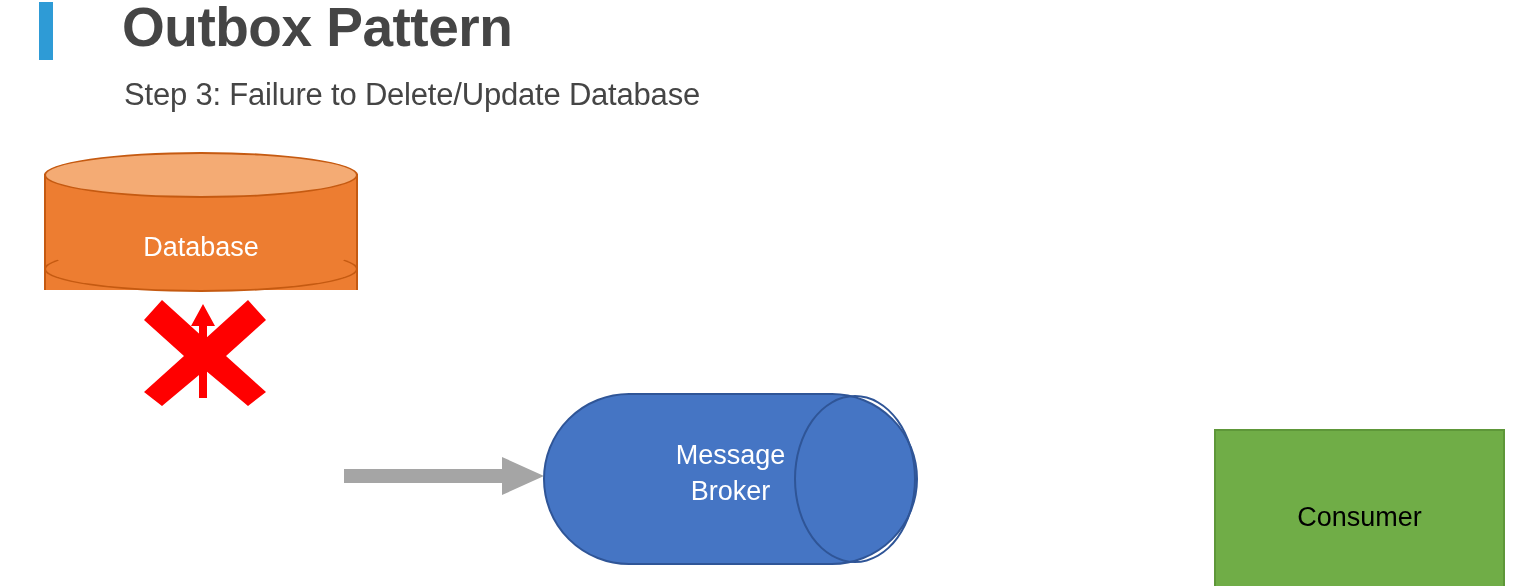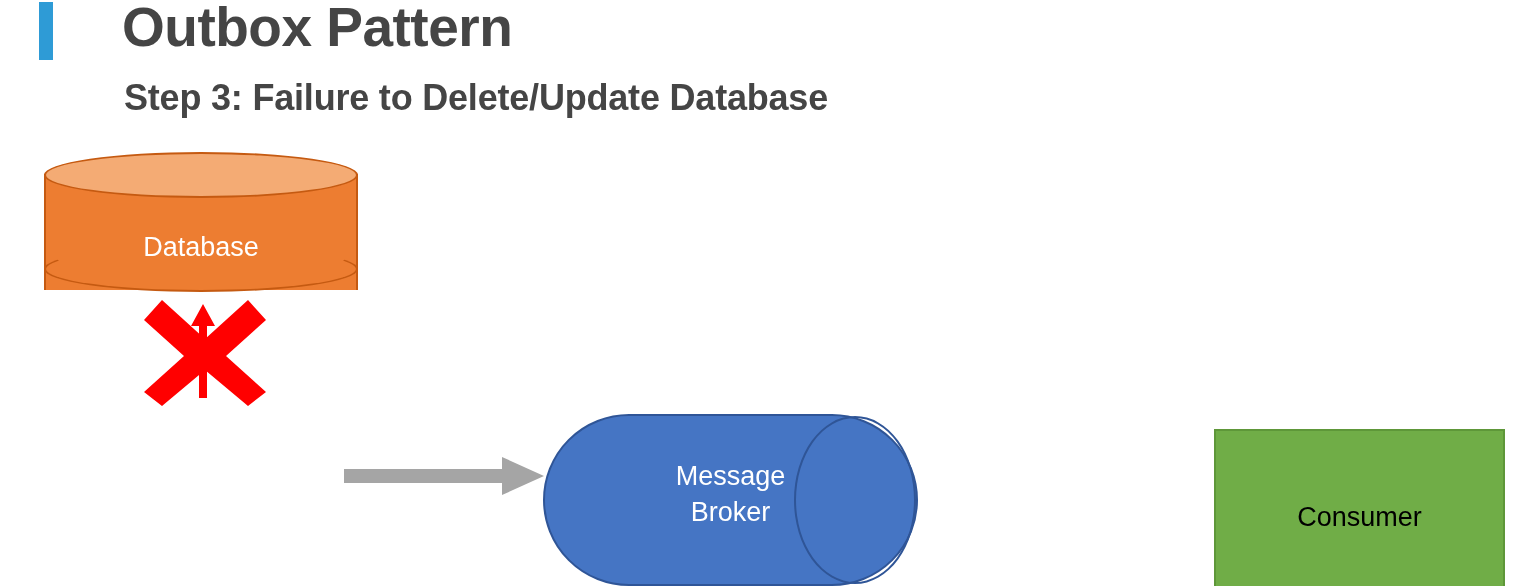--- a/index.html
+++ b/index.html
@@ -41,22 +41,22 @@
     font-weight: 800;
     letter-spacing: -0.5px;
     color: #454545;
     line-height: 1.15;
     white-space: nowrap;
   }
   #slide-subtitle {
     position: absolute;
     left: 88px;
     top: 76px;
-    font-size: 36px;
-    font-weight: 700;
+    font-size: 31px;
+    font-weight: 400;
     letter-spacing: -0.2px;
     color: #454545;
     line-height: 1.2;
     white-space: nowrap;
   }
 
   
   #diagram {
     position: absolute;
     left: 0;
@@ -140,21 +140,20 @@
     top: 69px;
     color: #000000;
   }
 
   
   #node-broker {
     left: 543px;
     top: 393px;
     width: 375px;
     height: 172px;
-    margin-top: 21px;
   }
   #broker-body {
     position: absolute;
     left: 0;
     top: 0;
     width: 100%;
     height: 100%;
     background: #4575C4;
     border: 2px solid #2F5597;
     border-radius: 86px / 86px;

